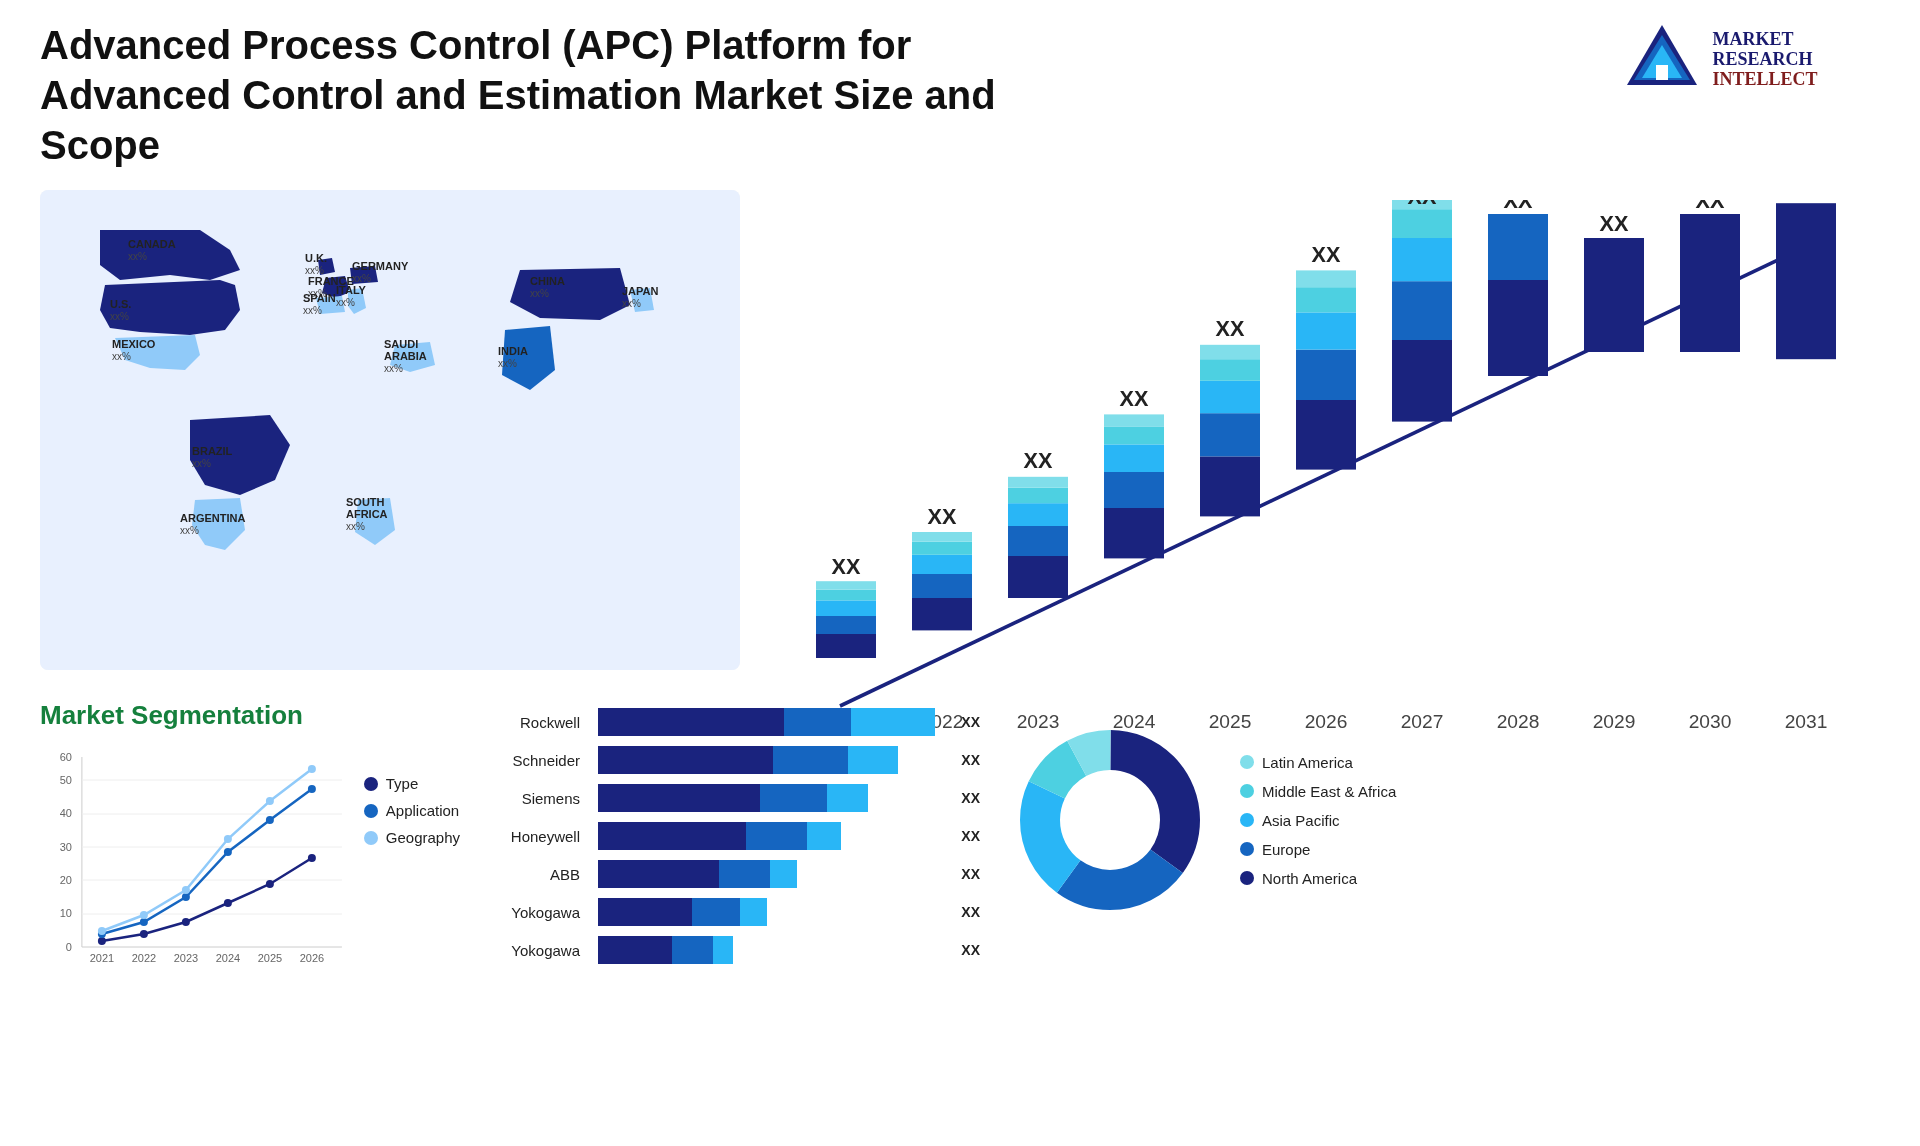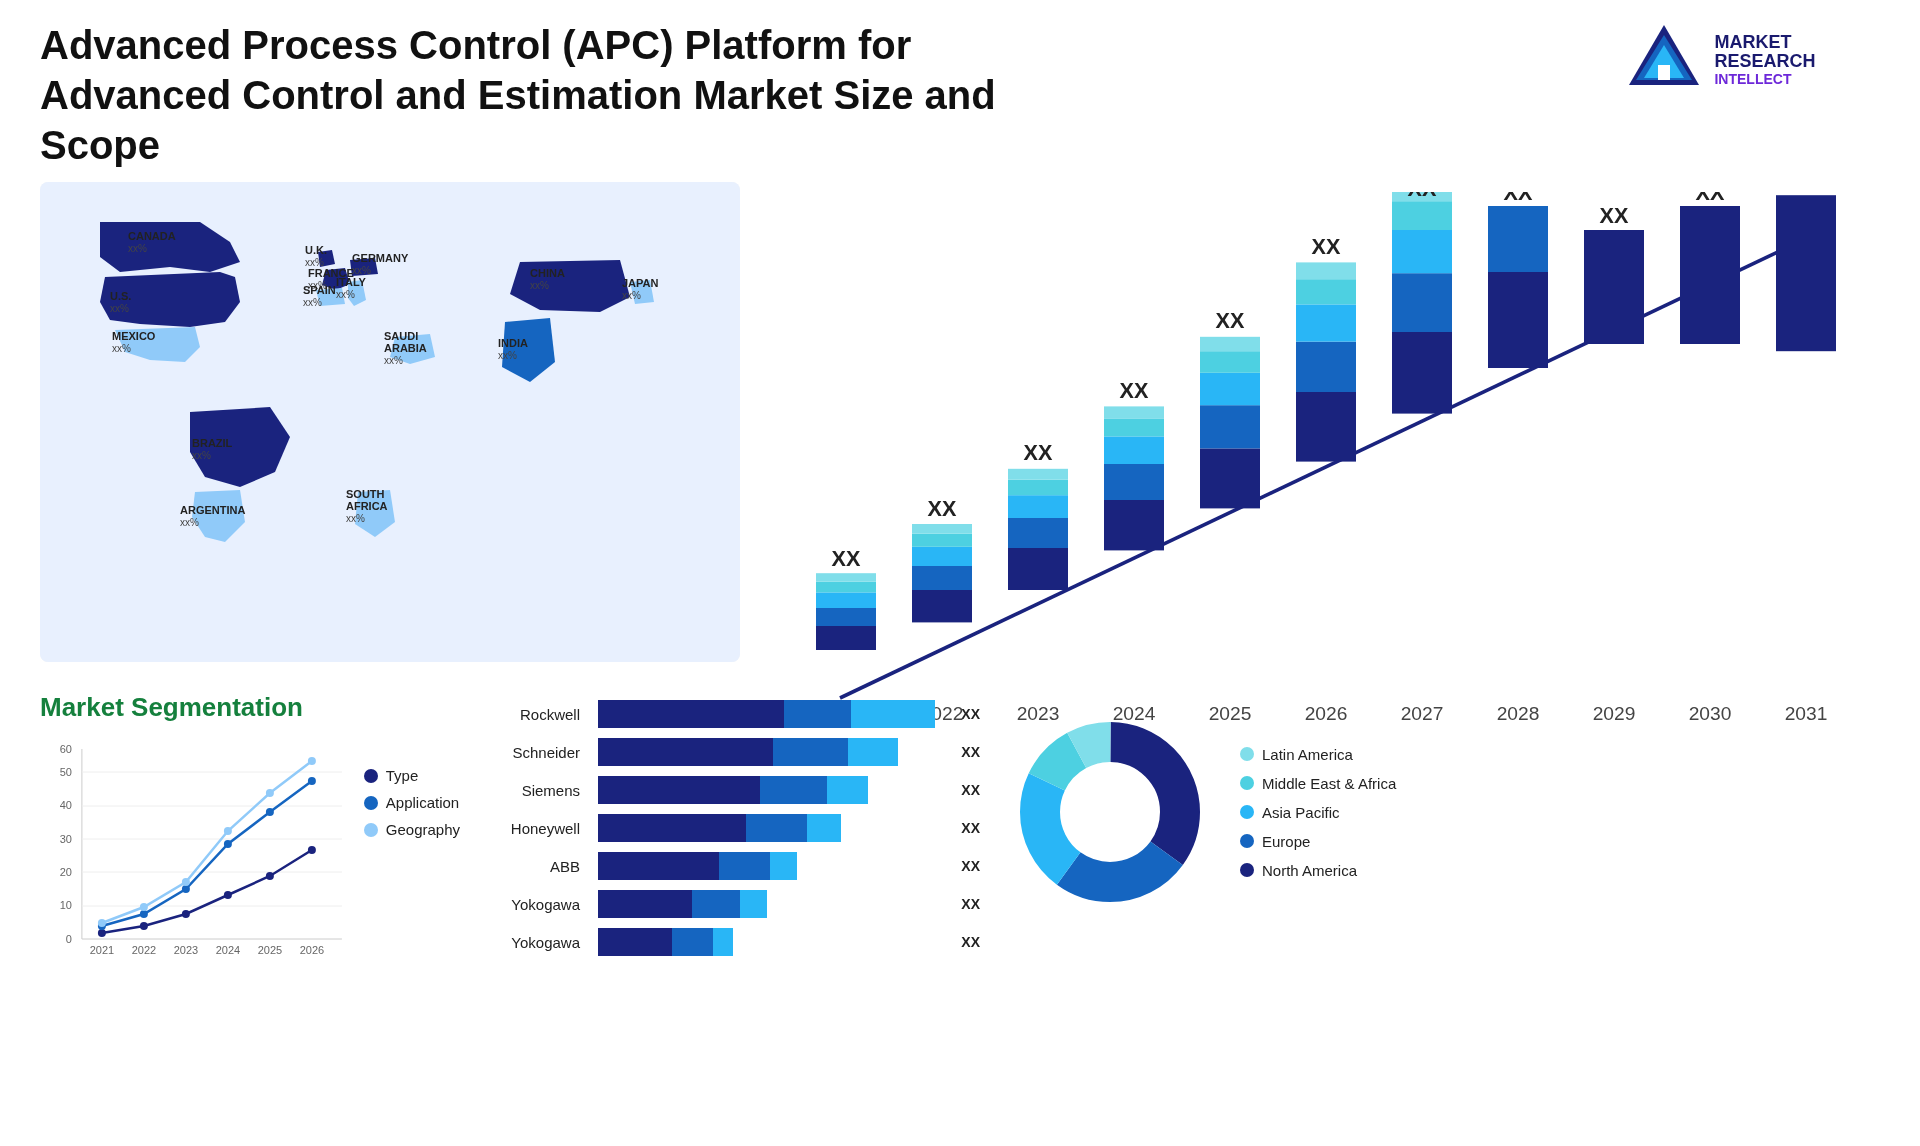--- a/index.html
+++ b/index.html
@@ -16,21 +16,21 @@
       min-height: 1146px;
       padding: 20px 40px;
       background: #fff;
     }
 
     
     .header {
       display: flex;
       justify-content: space-between;
       align-items: flex-start;
-      margin-bottom: 12px;
+      margin-bottom: 20px;
     }
 
     .title-block {
       flex: 1;
       max-width: 1000px;
     }
 
     .main-title {
       font-size: 40px;
       font-weight: 700;
@@ -54,26 +54,27 @@
     .logo-text {
       display: flex;
       flex-direction: column;
       align-items: flex-start;
       font-weight: 900;
       line-height: 1.1;
     }
 
     .logo-text .market { font-size: 18px; color: #1a1a6e; }
     .logo-text .research { font-size: 18px; color: #1a1a6e; }
-    .logo-text .intellect { font-size: 14px; color: #6d28d9; }
+    .logo-text .intellect { font-size: 18px; color: #7f1d1d; }
 
     .logo-inner {
       display: flex;
       align-items: center;
       gap: 10px;
+      font-family: Liberation Serif, serif;
     }
 
     
     .top-section {
       display: flex;
       gap: 20px;
       margin-bottom: 30px;
       height: 480px;
     }
 

